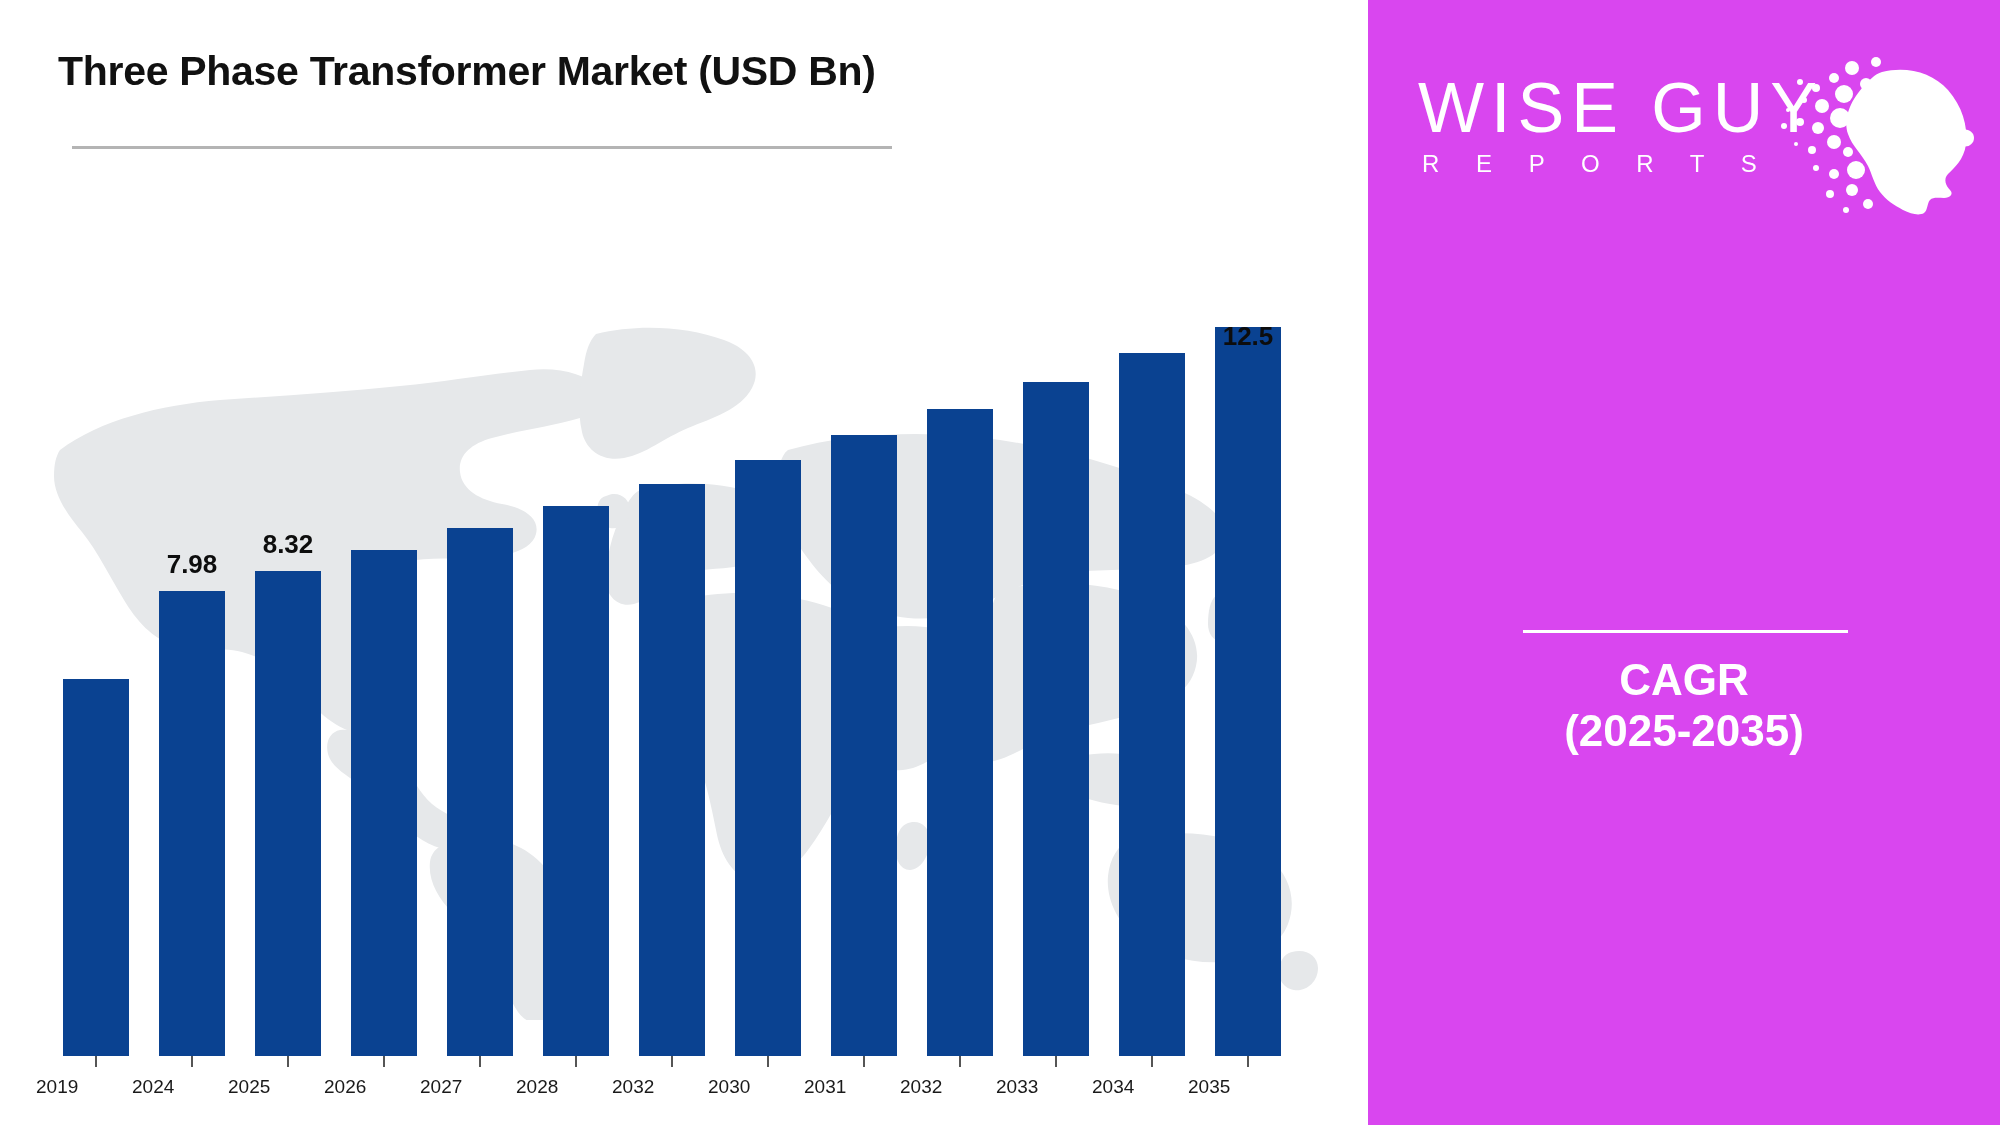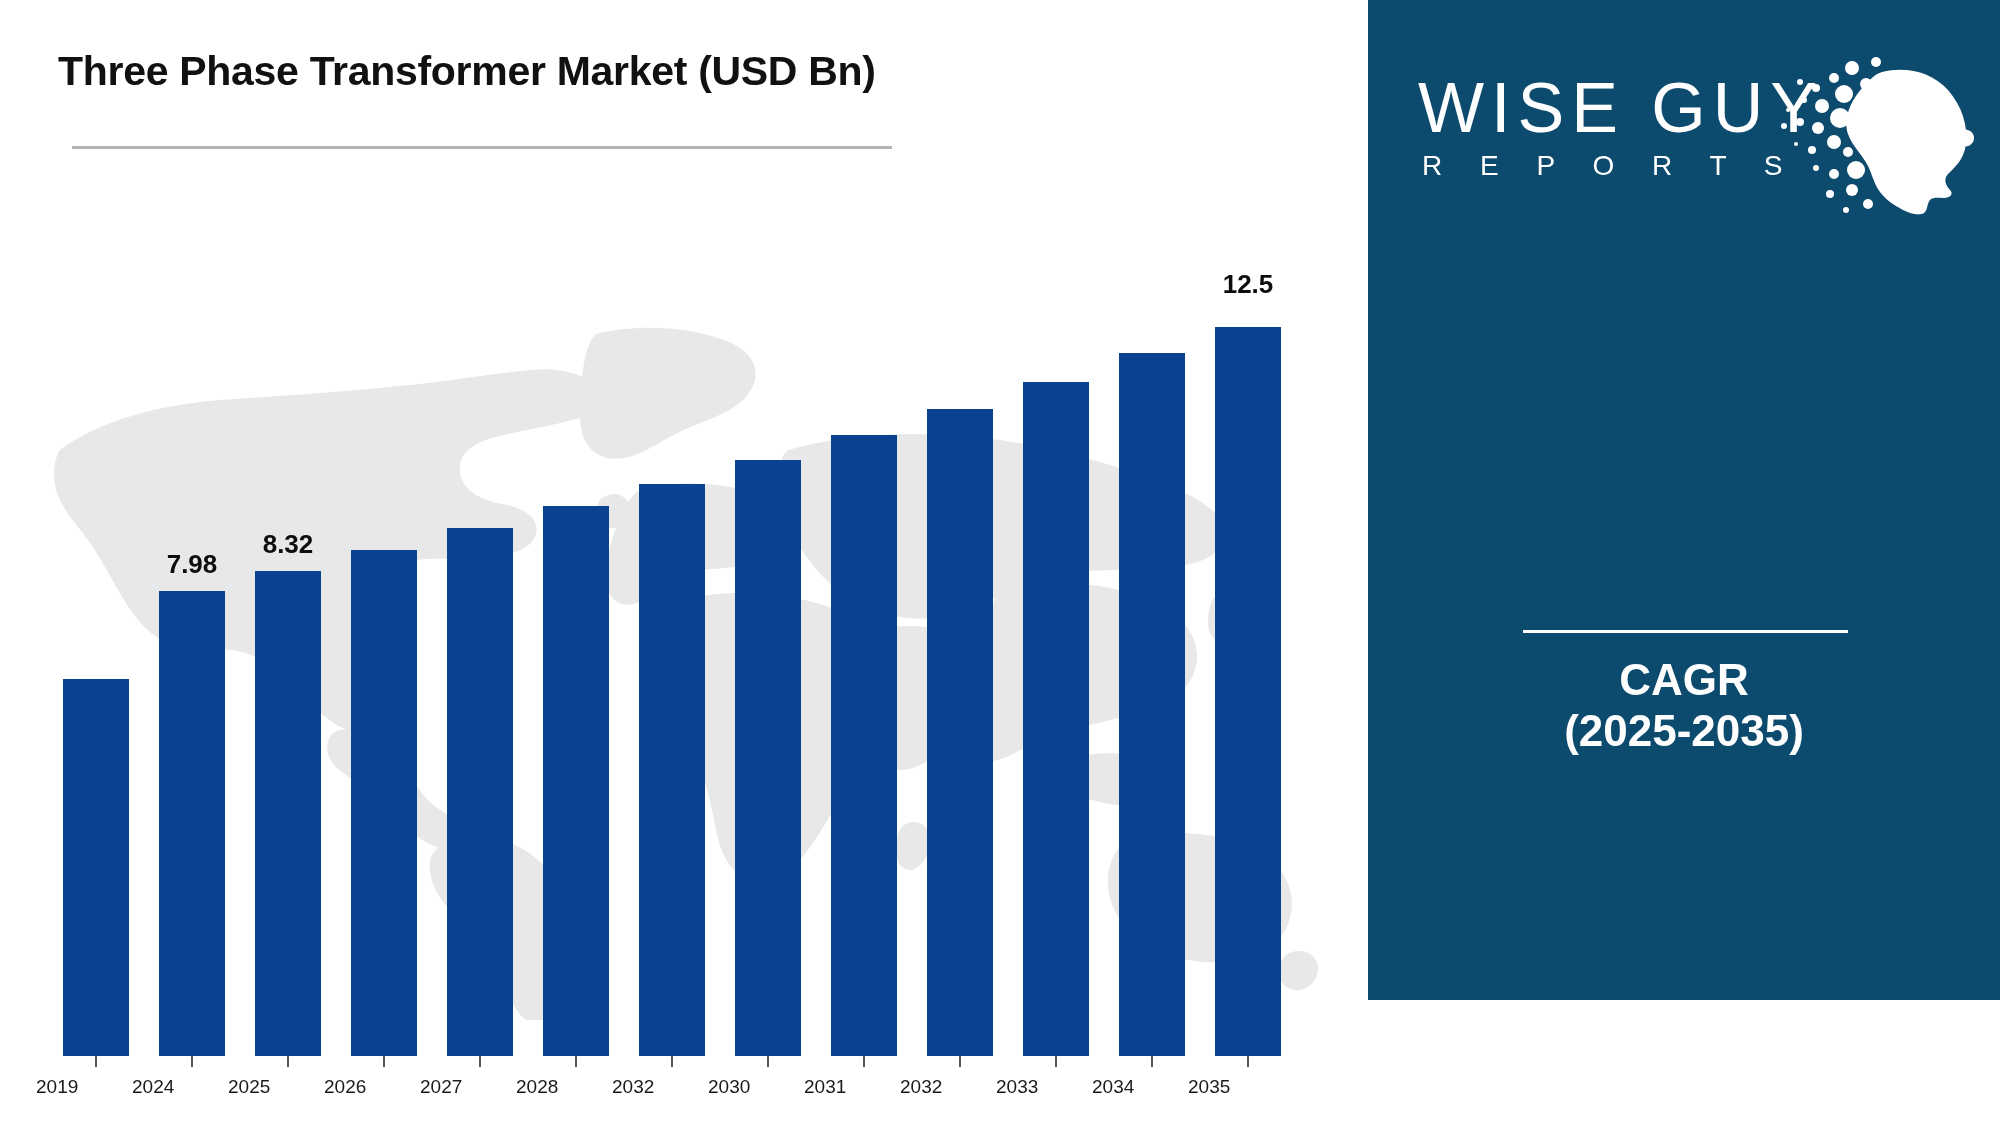--- a/index.html
+++ b/index.html
@@ -129,22 +129,22 @@
     color: #2a2a2a;
     font-weight: 500;
   }
 
   
   #brand-panel {
     position: absolute;
     left: 1368px;
     top: 0;
     width: 632px;
-    height: 1000px;
-    background: #0c4a6e;
+    height: 1125px;
+    background: #d946ef;
   }
   #logo-wrap {
     position: absolute;
     left: 50px;
     top: 58px;
     width: 540px;
     height: 160px;
   }
   #logo-wordmark {
     position: absolute;
@@ -153,21 +153,21 @@
     font-size: 70px;
     color: #ffffff;
     letter-spacing: 7px;
     font-weight: 400;
     white-space: nowrap;
   }
   #logo-subword {
     position: absolute;
     left: 4px;
     top: 92px;
-    font-size: 28px;
+    font-size: 24px;
     color: #ffffff;
     letter-spacing: 15px;
     font-weight: 400;
     white-space: nowrap;
   }
   #logo-head {
     position: absolute;
     left: 338px;
     top: -2px;
     width: 220px;
@@ -358,21 +358,21 @@
       </div>
 
       <div class="bar-slot" style="left:1105px;">
         <div class="bar" style="height:703px;"></div>
         <div class="tick-mark"></div>
         <div class="cat-label">2034</div>
       </div>
 
       <div class="bar-slot" style="left:1201px;">
         <div class="bar" style="height:729px;"></div>
-        <div class="bar-label" style="bottom:756px;">12.5</div>
+        <div class="bar-label" style="bottom:704px;">12.5</div>
         <div class="tick-mark"></div>
         <div class="cat-label">2035</div>
       </div>
 
     </div>
 
 
   </div>
 
   <div id="brand-panel">

